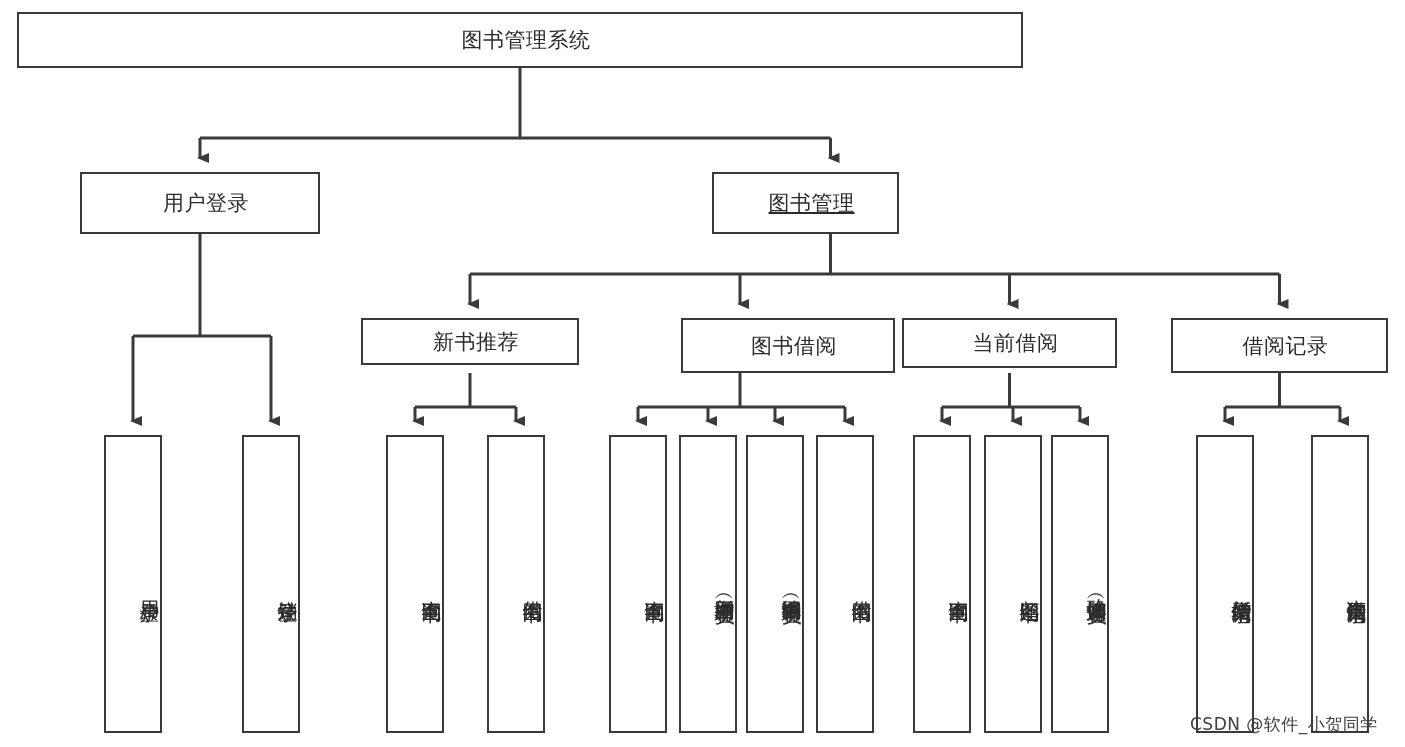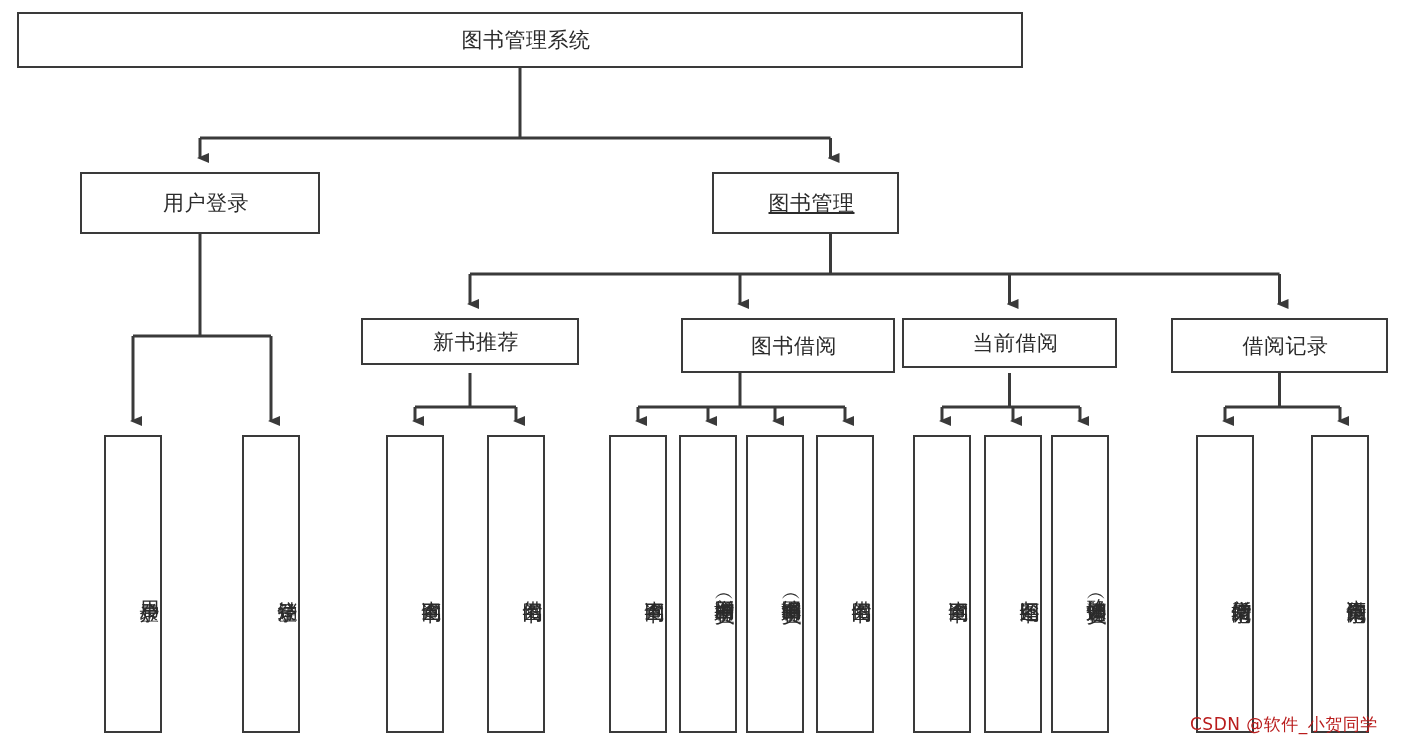--- a/index.html
+++ b/index.html
@@ -48,21 +48,21 @@
     justify-content: center;
     letter-spacing: 1px;
     line-height: 1.02;
   }
   .node .lbl {
     display: block;
     white-space: pre;
   }
   .watermark {
     position: absolute;
-    color: #b91c1c;
+    color: #404040;
     font-size: 17px;
     white-space: nowrap;
     left: 1190px;
     top: 713px;
     letter-spacing: 0.5px;
   }
 </style>
 </head>
 <body>
 

